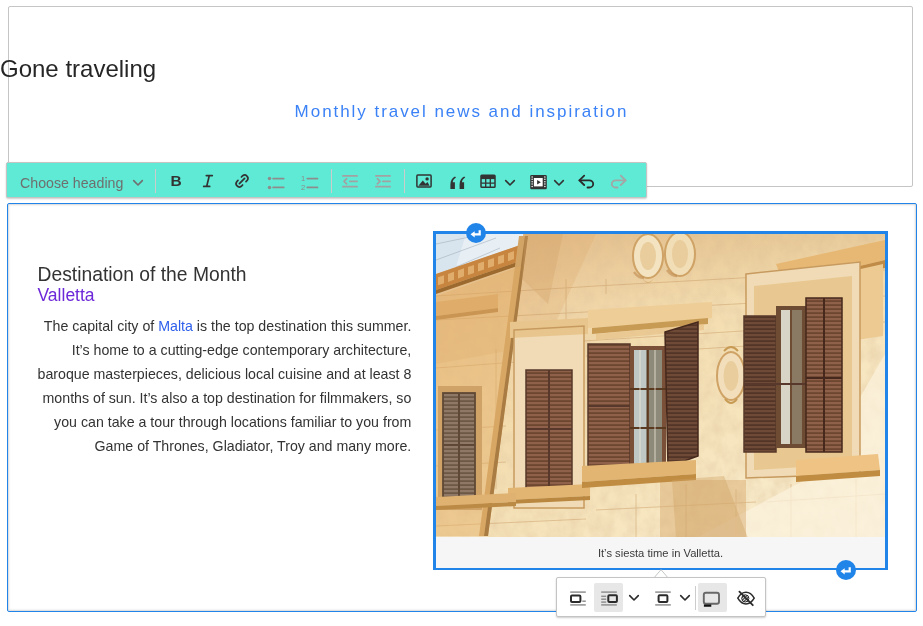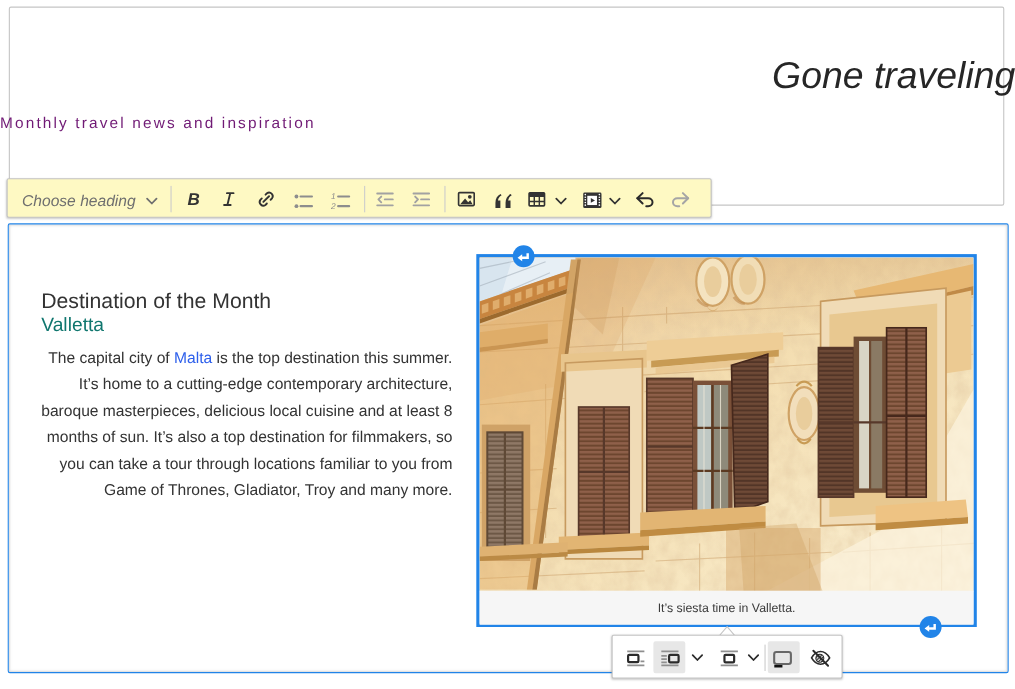--- a/index.html
+++ b/index.html
@@ -4,40 +4,40 @@
 <style>
   * { margin:0; padding:0; box-sizing:border-box; }
   html,body { width:923px; height:626px; background:#fff; overflow:hidden;
     font-family:"Liberation Sans", sans-serif; }
   .abs { position:absolute; }
   #page { position:relative; width:923px; height:626px; }
 
   
   #titlebox { left:8px; top:6px; width:905px; height:181px;
     border:1px solid #c5c5c5; border-radius:2px; background:#fff; }
-  #h1line { left:0; right:0; top:53.6px; text-align:right; line-height:30px;
-    font-size:34px; color:#262626;font-style:italic; }
-  #h2line { left:0px; right:0; top:101.5px; line-height:19px;
-    font-size:14px; letter-spacing:1.95px; color:#701a75; }
+  #h1line { left:0; right:0; top:53.6px; text-align:left; line-height:30px;
+    font-size:24px; color:#262626; }
+  #h2line { left:0px; right:0; top:101.5px; text-align:center; line-height:19px;
+    font-size:17px; letter-spacing:1.95px; color:#3b82f6; }
 
   
   #toolbar { left:6px; top:162px; width:641px; height:36px;
-    background:#fef9c3; border:1px solid #c4c4c4; border-radius:2px;
-    box-shadow:0 1px 2px 0 rgba(0,0,0,0.2);font-style:italic; }
+    background:#5eead4; border:1px solid #c4c4c4; border-radius:2px;
+    box-shadow:0 1px 2px 0 rgba(0,0,0,0.2); }
   .tbsep { position:absolute; top:6px; width:1px; height:24px; background:#cccccc; }
   .tico { position:absolute; top:8px; width:20px; height:20px; }
   #chlabel { position:absolute; left:13px; top:12px; font-size:14.2px;
     line-height:16px; color:#6f6f6f; }
 
   
   #mainbox { left:7px; top:203px; width:910px; height:409px;
     border:1px solid #2184e8; border-radius:2px; background:#fff;
     box-shadow:inset 0 0 2px 1px rgba(110,110,110,0.28); }
   #h2a { left:37.5px; top:239.9px; font-size:19.3px; line-height:19.3px; color:#333;margin-top:25px; }
-  #h3a { left:37.5px; top:287.2px; font-size:17.5px; line-height:17.5px; color:#0f766e; }
+  #h3a { left:37.5px; top:287.2px; font-size:17.5px; line-height:17.5px; color:#6d28d9; }
   #para { left:37.5px; top:314.1px; font-size:14.2px; white-space:nowrap;
     line-height:24px; color:#333;text-align:right; }
   #para a { color:#2d5feb; text-decoration:none; }
 
   
   #imgwidget { left:433px; top:230.5px; width:455px; height:339.5px;
     border:3px solid #2184e8; background:#fff; }
   #caption { left:0; right:0; top:303.5px; height:30.5px; background:#f6f6f6;
     font-size:11.2px; color:#3a3a3a; text-align:center; line-height:33px; }
   .handle { width:20px; height:20px; border-radius:50%; background:#2184e8;

